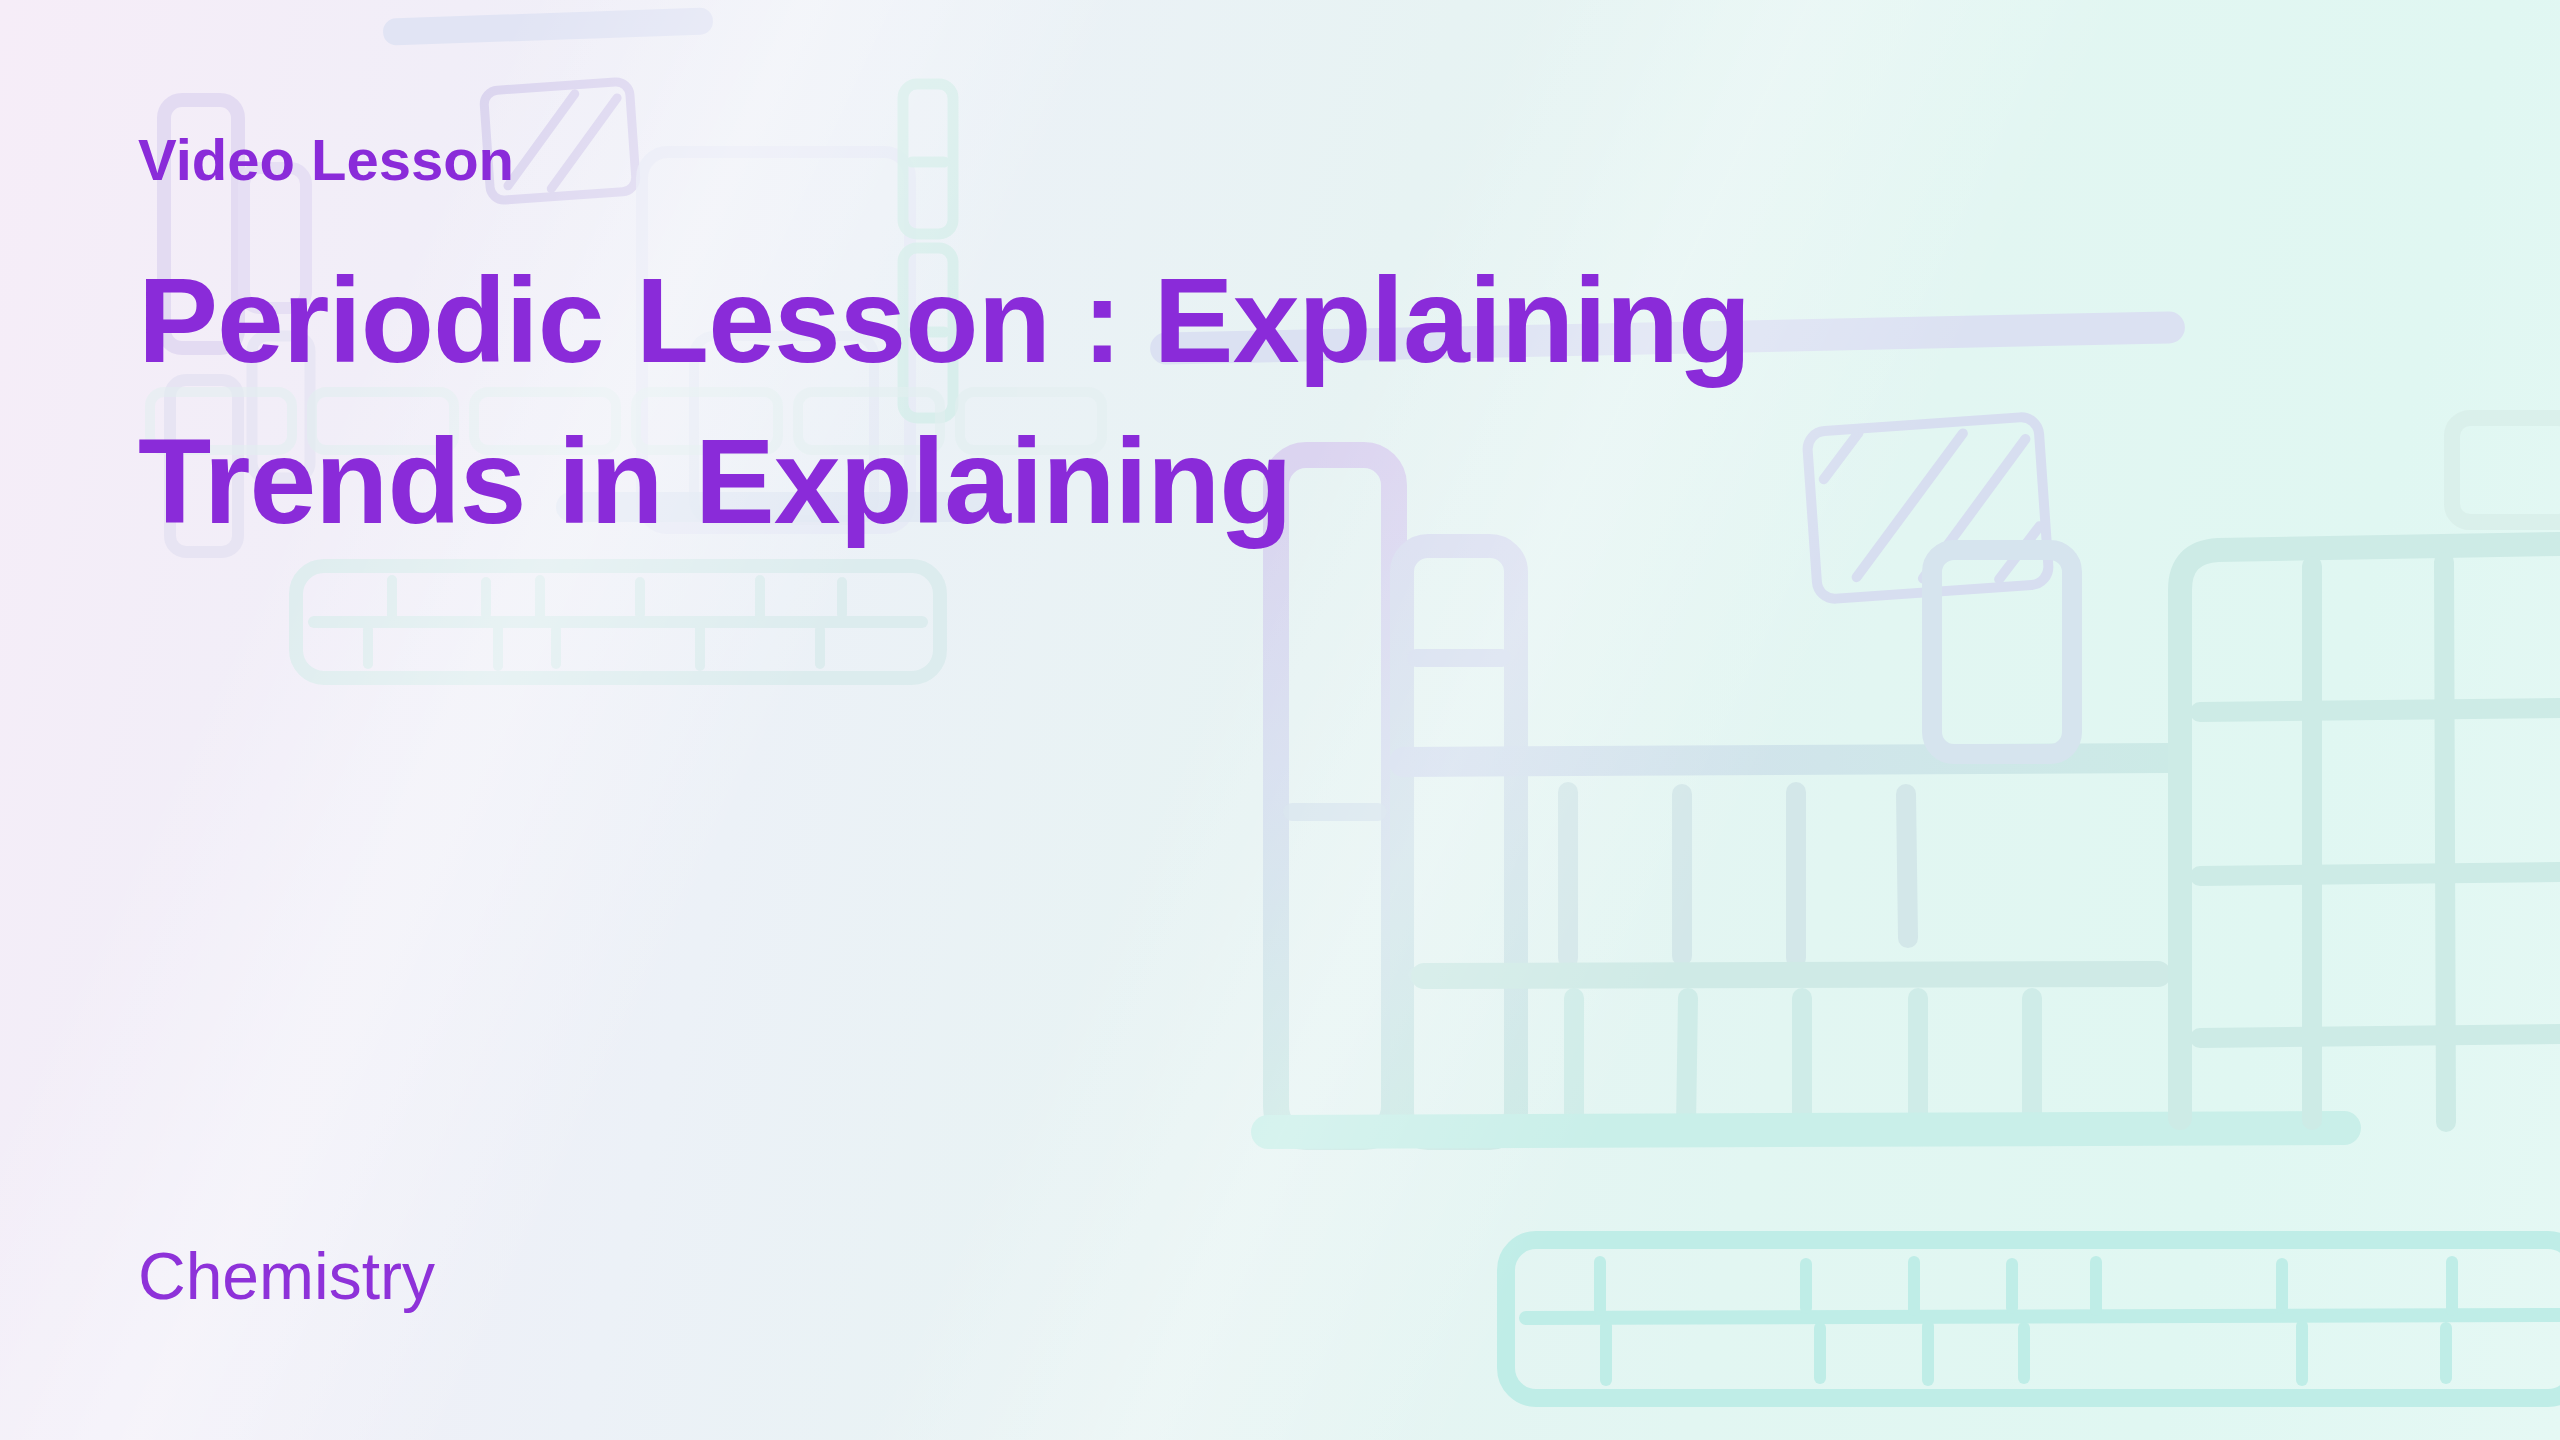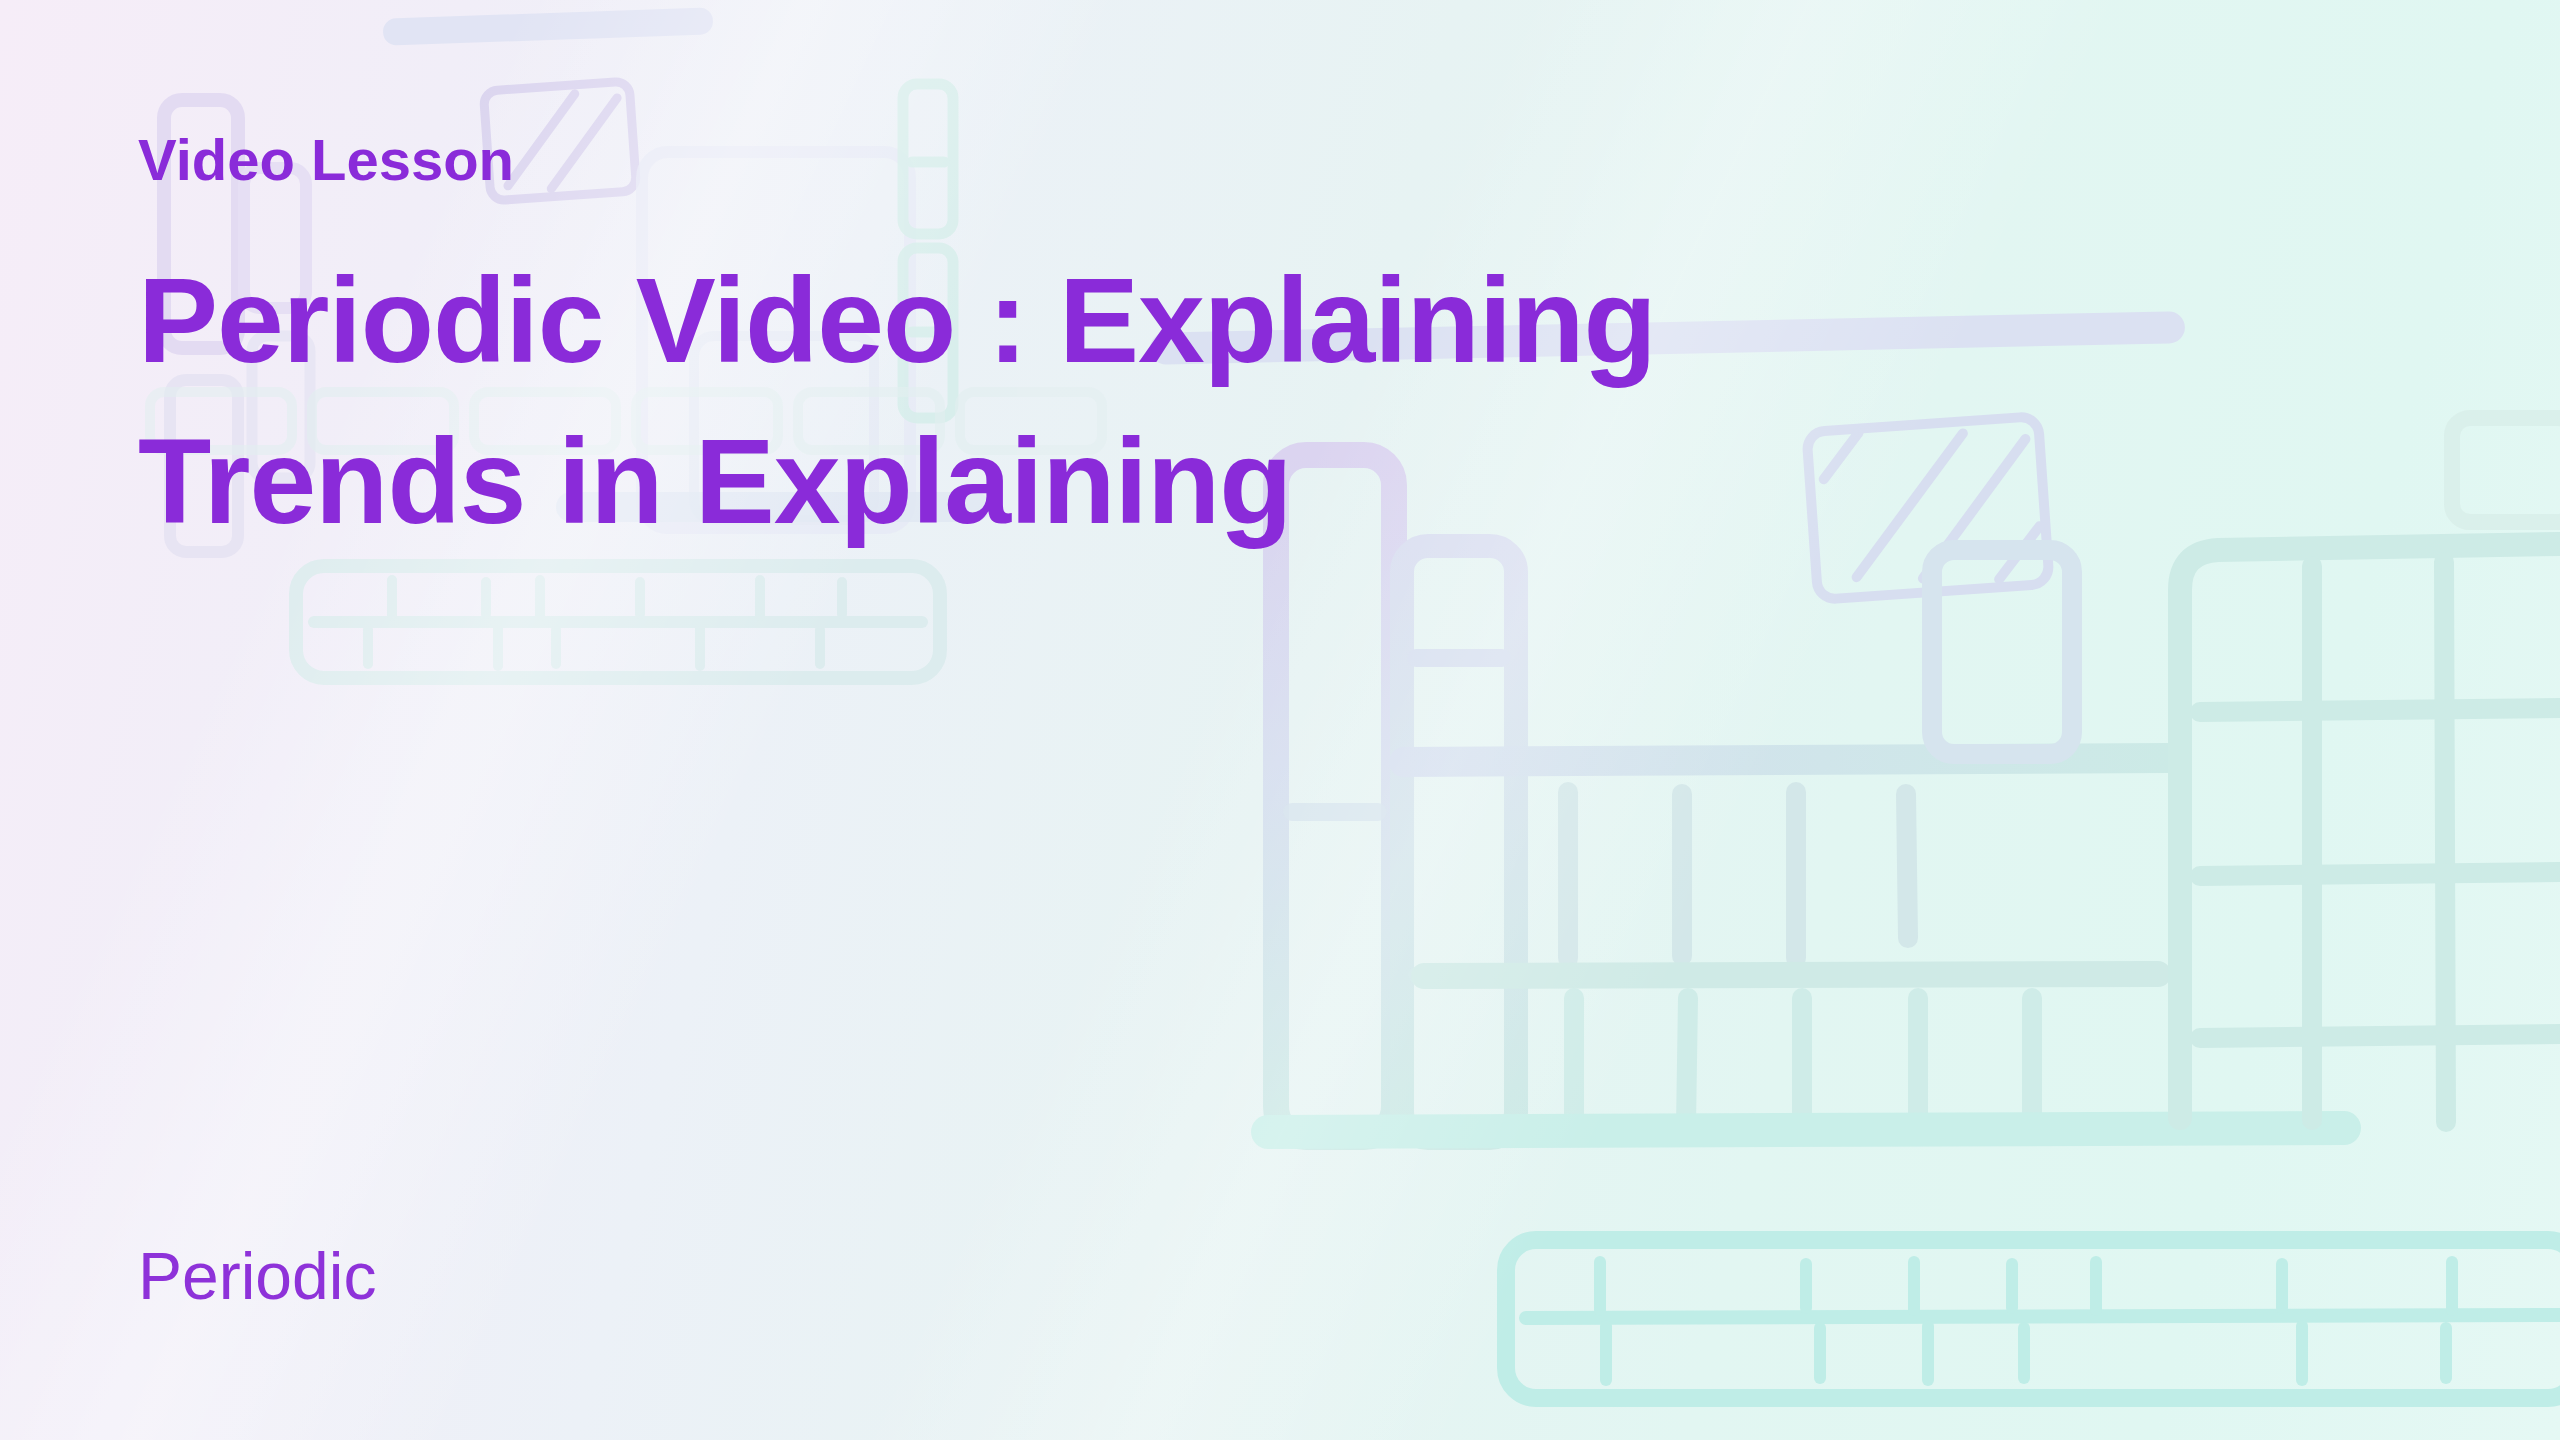--- a/index.html
+++ b/index.html
@@ -207,19 +207,19 @@
         <line x1="2446" y1="1328" x2="2446" y2="1378"></line>
       </g>
     </g>
   </svg>
 
   <div class="sheen"></div>
 
   <div class="kicker">Video Lesson</div>
 
   <h1 class="title">
-    <span class="line">Periodic Video : Explaining</span>
+    <span class="line">Periodic Lesson : Explaining</span>
     <span class="line">Trends in Explaining</span>
   </h1>
 
-  <div class="subject">Periodic</div>
+  <div class="subject">Chemistry</div>
 
 </div>
 
 </body></html>

